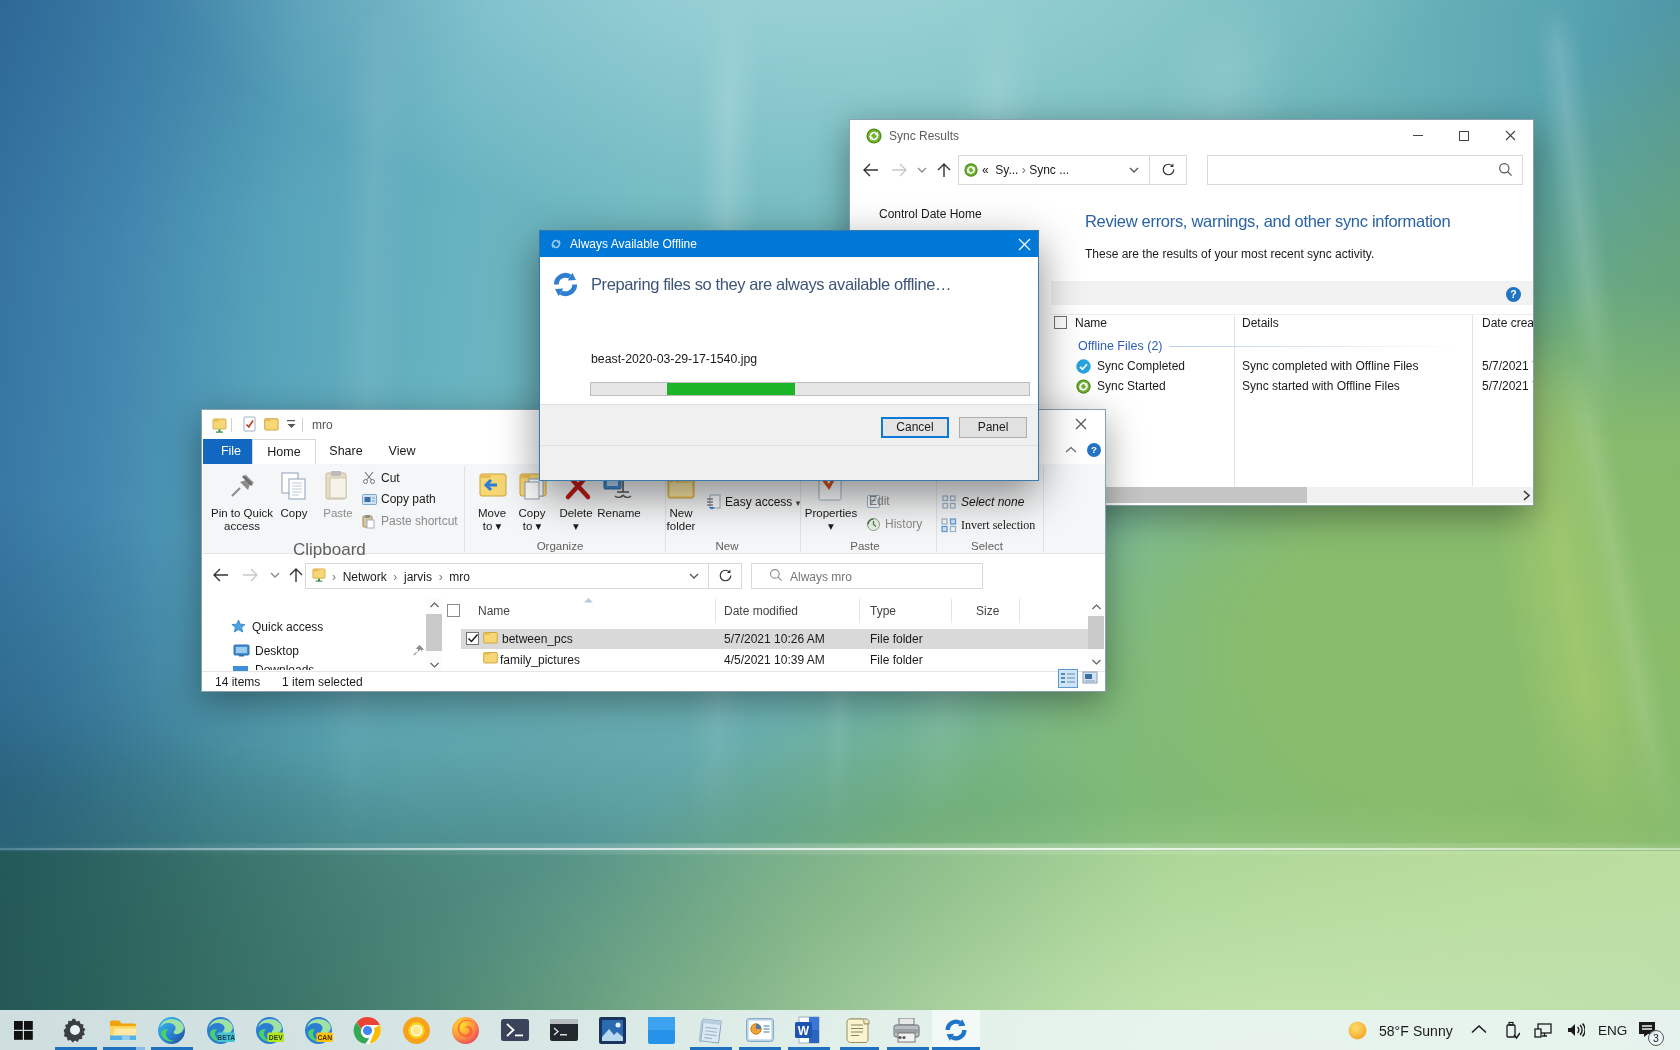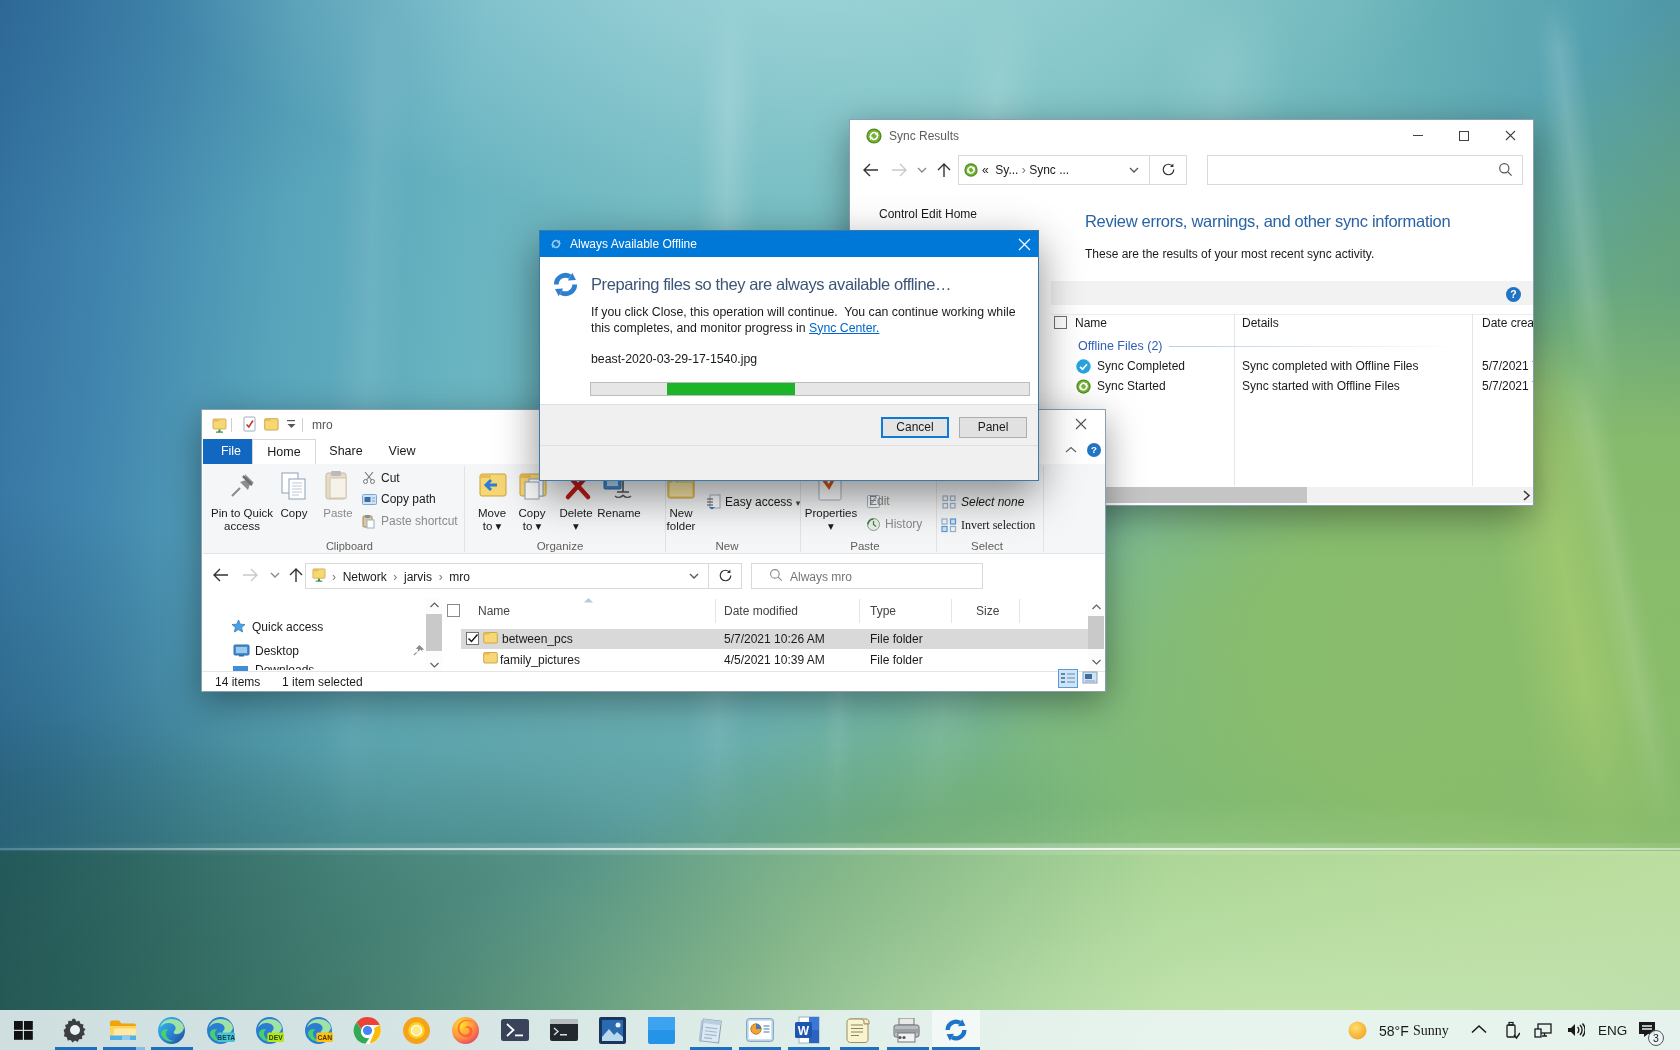--- a/index.html
+++ b/index.html
@@ -131,21 +131,21 @@
       </svg>
     </div>
   <div class="box" style="left:357px;top:35px;width:316px;height:30px;"></div>
   <div class="abs" style="left:648px;top:42px;">
       <svg width="15" height="15" viewBox="0 0 15 15">
         <circle cx="6.3" cy="6.3" r="4.6" stroke="#555" stroke-width="1.2" fill="none"></circle>
         <path d="M9.8 9.8 13.6 13.6" stroke="#555" stroke-width="1.2"></path>
       </svg>
     </div>
 
-  <div class="abs t12" style="left:29px;top:87px;">Control Edit Home</div>
+  <div class="abs t12" style="left:29px;top:87px;">Control Date Home</div>
 
   <div class="abs" style="left:235px;top:92px;font-size:16.5px;letter-spacing:-0.3px;color:#2a63a5;">Review errors, warnings, and other sync information</div>
   <div class="abs t12" style="left:235px;top:127px;">These are the results of your most recent sync activity.</div>
   <div class="abs" style="left:201px;top:161px;width:483px;height:24px;background:#f2f2f2;"></div>
   <div class="abs" style="left:656px;top:167px;">
       <svg width="15" height="15" viewBox="0 0 15 15">
         <circle cx="7.5" cy="7.5" r="7.5" fill="#2173c4"></circle>
         <text x="7.5" y="11.2" font-size="10.5" font-weight="bold" fill="#fff" text-anchor="middle" font-family="Liberation Sans">?</text>
       </svg>
     </div>
@@ -394,21 +394,21 @@
         <g fill="none" stroke="#9ab2c8" stroke-width="1.2">
           <rect x="1" y="1" width="5" height="5"></rect>
           <rect x="9.5" y="1" width="5" height="5" fill="#cfe3f5" stroke="#5b9bd5"></rect>
           <rect x="1" y="8.5" width="5" height="5" fill="#cfe3f5" stroke="#5b9bd5"></rect>
           <rect x="9.5" y="8.5" width="5" height="5"></rect>
         </g>
       </svg>
     </div>
   <div class="abs t12" style="left:759px;top:108px;font-family:Liberation Serif, serif;">Invert selection</div>
 
-  <div class="abs" style="left:91px;top:130px;width:80px;text-align:right;font-size:11px;color:#5f5f5f;">Clipboard</div>
+  <div class="abs" style="left:91px;top:130px;width:80px;text-align:left;font-size:17px;color:#5f5f5f;">Clipboard</div>
   <div class="abs" style="left:318px;top:130px;width:80px;text-align:center;font-size:11.5px;color:#5f5f5f;">Organize</div>
   <div class="abs" style="left:485px;top:130px;width:80px;text-align:center;font-size:11.5px;color:#5f5f5f;">New</div>
   <div class="abs" style="left:623px;top:130px;width:80px;text-align:center;font-size:11.5px;color:#5f5f5f;">Paste</div>
   <div class="abs" style="left:745px;top:130px;width:80px;text-align:center;font-size:11.5px;color:#5f5f5f;">Select</div>
 
   <div class="abs" style="left:10px;top:157px;">
       <svg width="17" height="16" viewBox="0 0 17 16">
         <path d="M16 8H2M8 2 2 8l6 6" stroke="#333" stroke-width="1.4" fill="none"></path>
       </svg>
     </div>
@@ -602,21 +602,20 @@
       <svg width="31" height="31" viewBox="0 0 32 32">
         <g transform="rotate(-20 16 16)">
           <path d="M7.07 12.75 A9.5 9.5 0 0 1 23.28 9.89" fill="none" stroke="#2e7fd0" stroke-width="5"></path>
           <polygon points="26.80,6.93 19.76,12.85 27.78,15.25" fill="#2e7fd0"></polygon>
           <path d="M24.93 19.25 A9.5 9.5 0 0 1 8.72 22.11" fill="none" stroke="#2e7fd0" stroke-width="5"></path>
           <polygon points="5.20,25.07 12.24,19.15 4.22,16.75" fill="#2e7fd0"></polygon>
         </g>
       </svg>
     </div>
   <div class="abs" style="left:51px;top:44px;font-size:16.5px;letter-spacing:-0.4px;color:#3d5577;">Preparing files so they are always available offline…</div>
-  <div class="abs" style="left:51px;top:74px;font-size:12.3px;color:#1a1a1a;line-height:15.5px;">If you click Close, this operation will continue.&nbsp; You can continue working while<br>this completes, and monitor progress in <span style="color:#0066cc;text-decoration:underline;">Sync Center.</span></div>
   <div class="abs" style="left:51px;top:121px;font-size:12.3px;color:#1a1a1a;">beast-2020-03-29-17-1540.jpg</div>
   <div class="abs" style="left:50px;top:151px;width:440px;height:14px;background:#e6e6e6;border:1px solid #bcbcbc;"></div>
   <div class="abs" style="left:127px;top:152px;width:128px;height:12px;background:#1db528;"></div>
 
   <div class="abs" style="left:0;top:173px;width:498px;height:76px;background:#f0f0f0;border-top:1px solid #dfdfdf;"></div>
   <div class="abs" style="left:0;top:214px;width:498px;height:1px;background:#dfdfdf;"></div>
   <div class="abs" style="left:341px;top:186px;width:68px;height:21px;background:#e4e4e4;border:2px solid #0f7ad5;font-size:12px;color:#1a1a1a;text-align:center;line-height:17px;">Cancel</div>
   <div class="abs" style="left:419px;top:186px;width:68px;height:21px;background:#e1e1e1;border:1px solid #adadad;font-size:12px;color:#1a1a1a;text-align:center;line-height:19px;">Panel</div>
 </div>
 
@@ -841,21 +840,21 @@
         <defs>
           <radialGradient id="sun1" cx="0.4" cy="0.35" r="0.8">
             <stop offset="0" stop-color="#ffdf6b"></stop>
             <stop offset="1" stop-color="#f29c1f"></stop>
           </radialGradient>
         </defs>
         <circle cx="9.5" cy="9.5" r="9" fill="url(#sun1)"></circle>
       </svg>
     </div>
   <div class="abs" style="left:1379px;top:13px;font-size:14px;color:#1a1a1a;">58°F</div>
-  <div class="abs" style="left:1413px;top:13px;font-size:14px;color:#1a1a1a;font-family:Liberation Serif, serif;">Sunny</div>
+  <div class="abs" style="left:1413px;top:13px;font-size:14px;color:#1a1a1a;">Sunny</div>
   <div class="abs" style="left:1471px;top:14px;">
       <svg width="16" height="10">
         <path d="M1 8.5 8 2l7 6.5" stroke="#1a1a1a" stroke-width="1.6" fill="none"></path>
       </svg>
     </div>
   <div class="abs" style="left:1504px;top:11px;">
       <svg width="16" height="19" viewBox="0 0 16 19">
         <rect x="3" y="4" width="8" height="12" rx="1" fill="none" stroke="#1a1a1a" stroke-width="1.3"></rect>
         <rect x="5" y="1.5" width="4" height="2.5" fill="none" stroke="#1a1a1a" stroke-width="1.2"></rect>
         <path d="M10 14l2.5 3 3.5-5" stroke="#1a1a1a" stroke-width="1.5" fill="none"></path>

